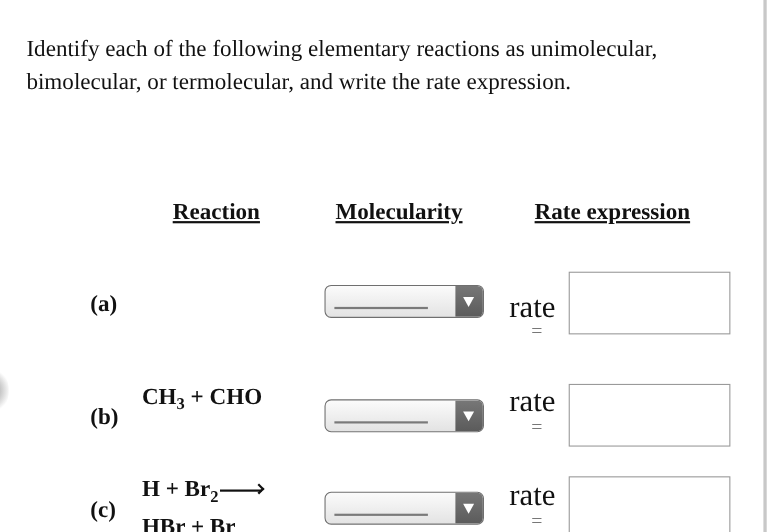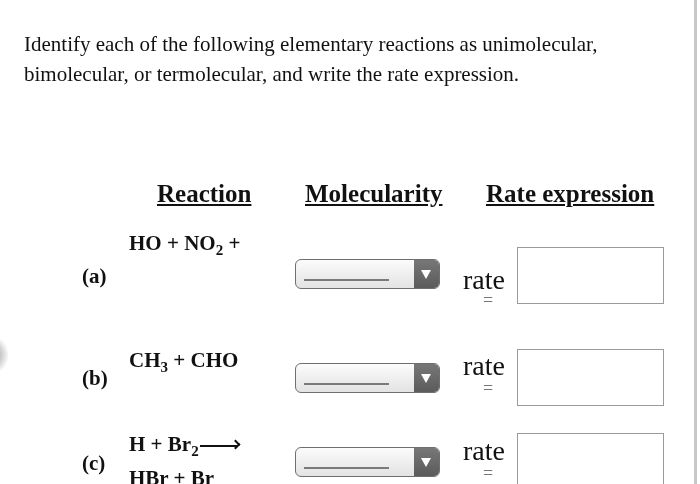--- a/index.html
+++ b/index.html
@@ -1,20 +1,20 @@
 <!DOCTYPE html>
 <html><head>
 <meta charset="utf-8">
 <style>
   html,body{margin:0;padding:0;}
   body{width:700px;height:484px;background:#fff;position:relative;overflow:hidden;font-family:"Liberation Serif","DejaVu Serif",serif;color:#111;}
   .prompt{position:absolute;left:24px;top:30px;width:640px;font-size:21px;line-height:29.5px;}
   .vline{position:absolute;left:694px;top:0;width:3px;height:484px;background:#c8c8c8;}
   .shadow{position:absolute;left:-14px;top:335px;width:22px;height:40px;border-radius:50%;background:radial-gradient(ellipse at left center,#555 0%,rgba(120,120,120,.5) 40%,rgba(255,255,255,0) 75%);}
-  .hdr{position:absolute;top:180px;font-weight:bold;font-size:25px;text-decoration:underline;}
+  .hdr{position:absolute;top:180px;font-weight:bold;font-size:21px;text-decoration:underline;}
   .lbl{position:absolute;font-weight:bold;font-size:21px;}
   .rx{position:absolute;font-weight:bold;font-size:21px;line-height:34px;white-space:nowrap;}
   .rx sub{font-size:15px;vertical-align:-5px;line-height:0;}
   .arrow{display:inline-block;width:38px;height:2px;background:#111;position:relative;vertical-align:middle;margin:0 1px;}
   .arrow:after{content:"";position:absolute;right:-1px;top:-4px;width:7px;height:7px;border-top:2px solid #111;border-right:2px solid #111;transform:rotate(45deg);box-sizing:border-box;}
   .dd{position:absolute;left:295px;width:145px;height:30px;border:1.5px solid #6f6f6f;border-radius:6px;background:linear-gradient(#fbfbfb,#e3e3e3);box-sizing:border-box;overflow:hidden;}
   .dd .line{position:absolute;left:8px;bottom:7px;width:85px;height:2px;background:#7a7a7a;}
   .dd .btn{position:absolute;right:0;top:0;width:25px;height:100%;background:linear-gradient(#777,#5b5b5b);}
   .dd .btn:after{content:"";position:absolute;left:7px;top:10px;border-left:5.5px solid transparent;border-right:5.5px solid transparent;border-top:9px solid #fff;}
   .rate{position:absolute;left:463px;font-size:28px;}
@@ -28,21 +28,20 @@
 <div class="vline"></div>
 
 <div class="prompt">Identify each of the following elementary reactions as unimolecular, bimolecular, or termolecular, and write the rate expression.</div>
 
 <div class="hdr" style="left:157px">Reaction</div>
 <div class="hdr" style="left:305px">Molecularity</div>
 <div class="hdr" style="left:486px">Rate expression</div>
 
 <div class="lbl" style="left:82px;top:264px">(a)</div>
 <div class="rx" style="left:129px;top:226px">
-  <div>HO + NO<sub>2</sub> +</div>
 </div>
 <div class="dd" style="top:259px">
   <div class="line"></div>
   <div class="btn"></div>
 </div>
 <div class="rate" style="top:264px">rate</div>
 <div class="eq" style="top:290px">=</div>
 <div class="box" style="top:247px"></div>
 
 <div class="lbl" style="left:82px;top:366px">(b)</div>

